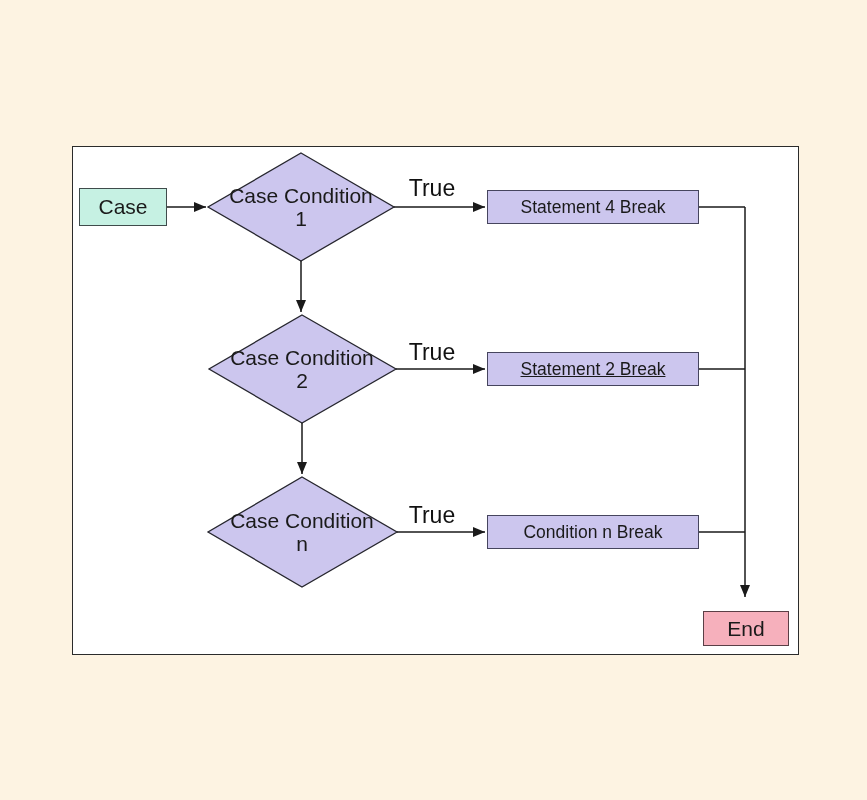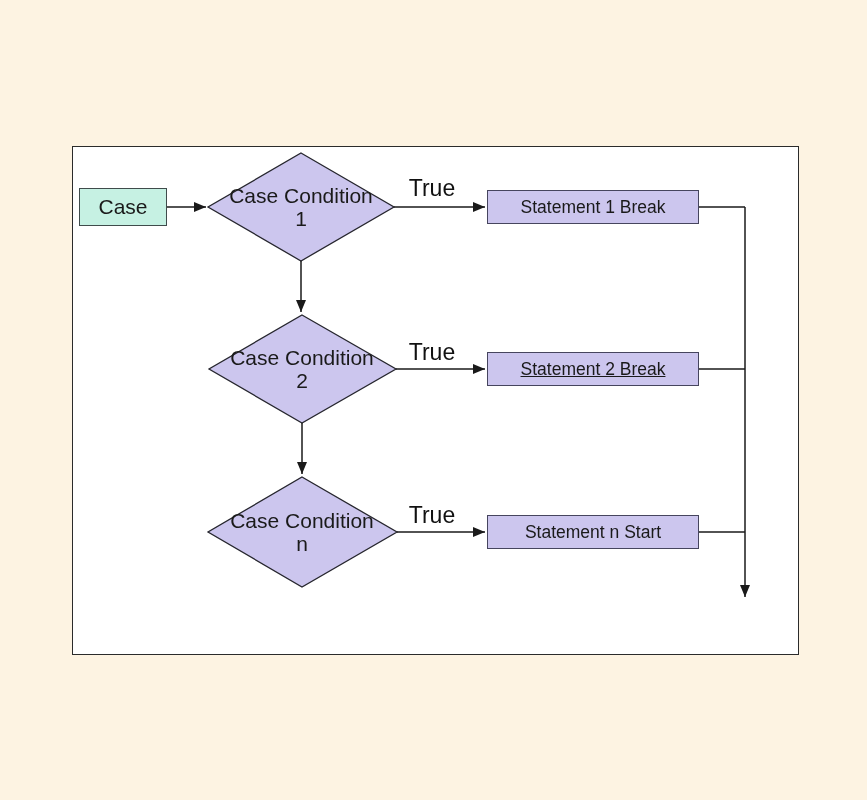--- a/index.html
+++ b/index.html
@@ -122,29 +122,32 @@
 
       <path class="flow" d="M626,60 L672,60"></path>
       <path class="flow" d="M626,222 L672,222"></path>
       <path class="flow" d="M626,385 L672,385"></path>
       <line class="flow" x1="672" y1="60" x2="672" y2="450" marker-end="url(#ah)"></line>
     </svg>
 
     <div class="node terminal start-node">
       <span>Case</span>
     </div>
+    <div class="node terminal end-node">
+      <span>End</span>
+    </div>
 
     <div class="node statement-node stmt-1">
-      <span>Statement 1 Break</span>
+      <span>Statement 4 Break</span>
     </div>
     <div class="node statement-node stmt-2">
       <span>Statement 2 Break</span>
     </div>
     <div class="node statement-node stmt-3">
-      <span>Statement n Start</span>
+      <span>Condition n Break</span>
     </div>
 
     <div class="diamond-label dlabel-1">
       <div>Case Condition</div>
       <div>1</div>
     </div>
     <div class="diamond-label dlabel-2">
       <div>Case Condition</div>
       <div>2</div>
     </div>

